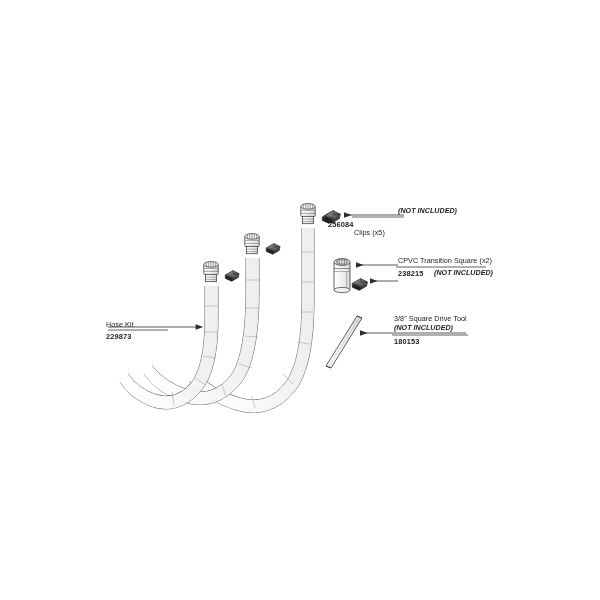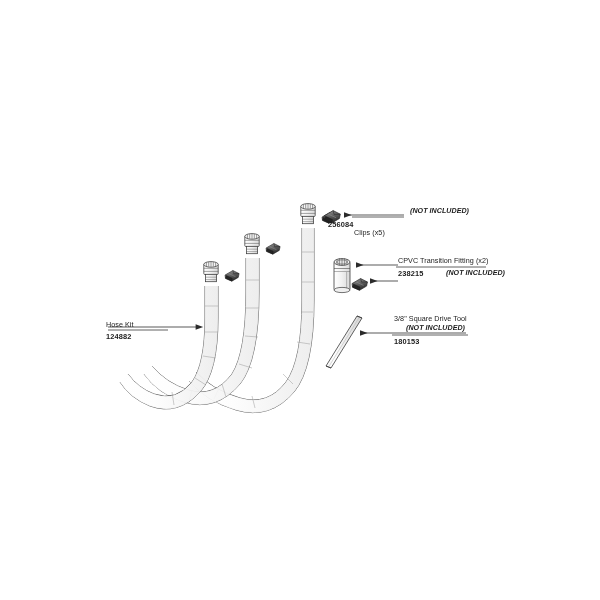--- a/index.html
+++ b/index.html
@@ -36,21 +36,20 @@
   .lbl-pn {
     font-size: 7.4px;
     font-weight: bold;
     letter-spacing: 0.15px;
   }
   .lbl-note {
     font-size: 7.1px;
     font-style: italic;
     font-weight: bold;
     letter-spacing: 0.05px;
-    margin-left: 12px;
   }
 </style>
 </head>
 <body>
 
 <div id="page">
 
   <svg id="diagram" viewBox="0 0 600 600">
     <defs>
       <linearGradient id="hoseShade" x1="0" y1="0" x2="1" y2="0">
@@ -207,27 +206,27 @@
 
     <g>
       <line x1="108" y1="330" x2="168" y2="330" stroke="#3b3b3b" stroke-width="0.8"></line>
       <line x1="352" y1="217" x2="404" y2="217" stroke="#3b3b3b" stroke-width="0.8"></line>
       <line x1="396" y1="267" x2="486" y2="267" stroke="#3b3b3b" stroke-width="0.8"></line>
       <line x1="392" y1="335" x2="468" y2="335" stroke="#3b3b3b" stroke-width="0.8"></line>
     </g>
   </svg>
 
   <div class="lbl lbl-title" style="left:106px; top:321px;">Hose Kit</div>
-  <div class="lbl lbl-pn" style="left:106px; top:333px;">124882</div>
+  <div class="lbl lbl-pn" style="left:106px; top:333px;">229873</div>
 
   <div class="lbl lbl-title" style="left:354px; top:208px;margin-top:21px;">Clips (x5)</div>
   <div class="lbl lbl-note" style="left:398px; top:208px;">(NOT INCLUDED)</div>
   <div class="lbl lbl-pn" style="left:328px; top:221px;">256084</div>
 
-  <div class="lbl lbl-title" style="left:398px; top:257px;">CPVC Transition Fitting (x2)</div>
+  <div class="lbl lbl-title" style="left:398px; top:257px;">CPVC Transition Square (x2)</div>
   <div class="lbl lbl-pn" style="left:398px; top:270px;">238215</div>
   <div class="lbl lbl-note" style="left:434px; top:270px;">(NOT INCLUDED)</div>
 
   <div class="lbl lbl-title" style="left:394px; top:315px;">3/8" Square Drive Tool</div>
   <div class="lbl lbl-note" style="left:394px; top:325px;">(NOT INCLUDED)</div>
   <div class="lbl lbl-pn" style="left:394px; top:338px;">180153</div>
 
 </div>
 
 </body></html>

